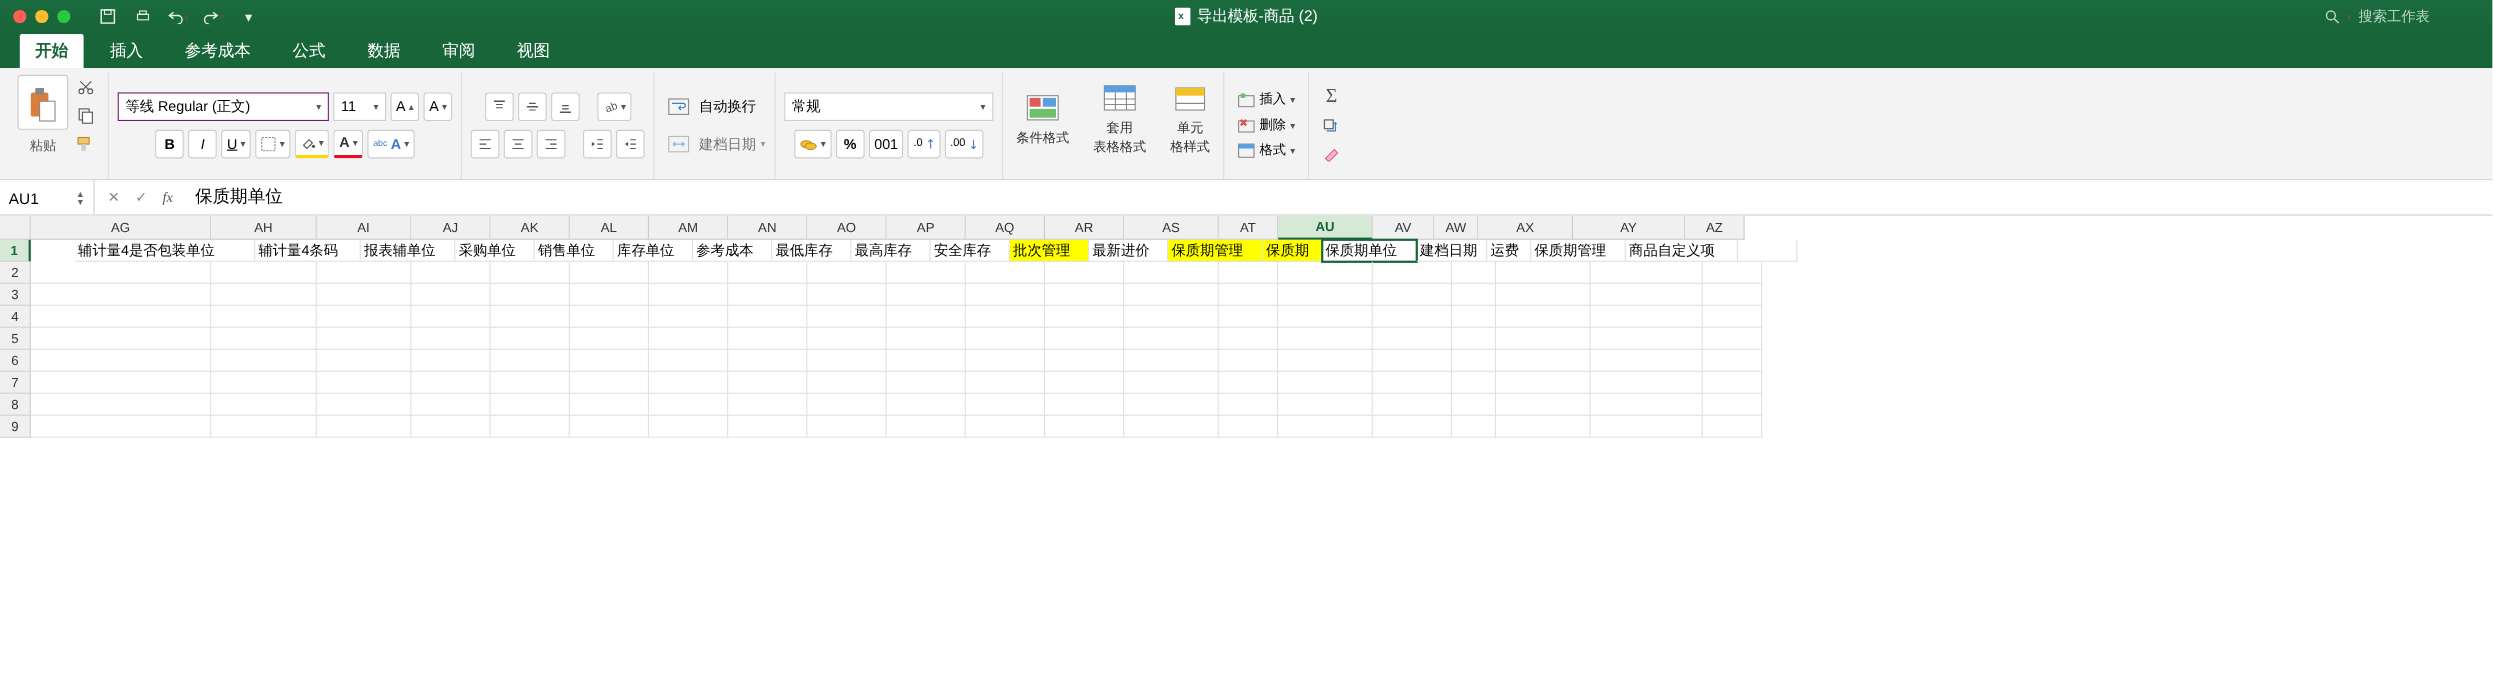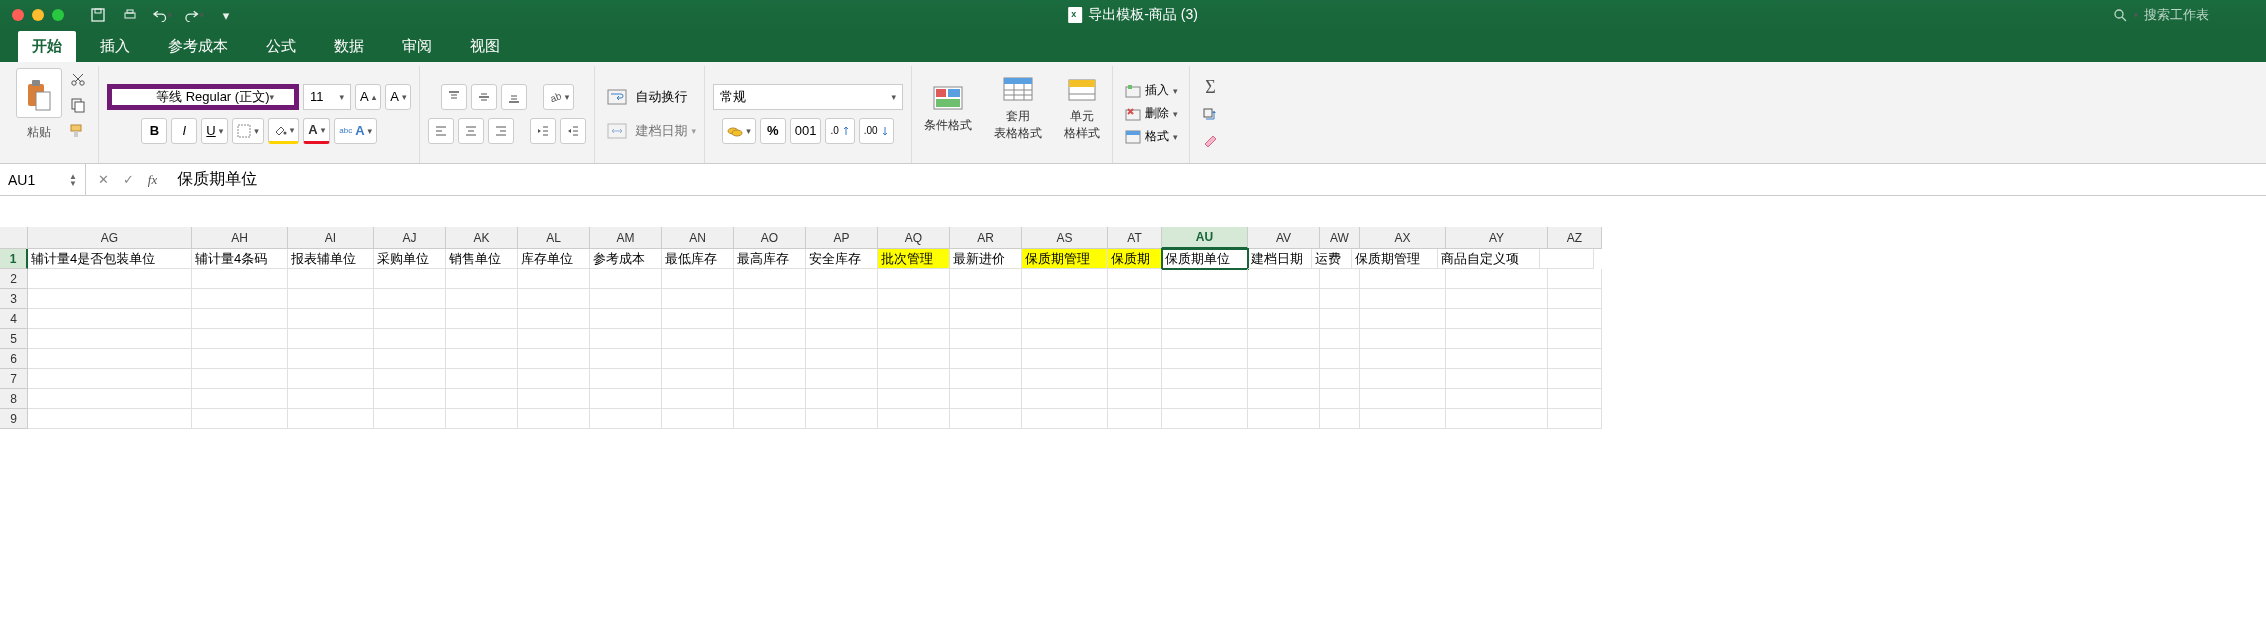--- a/index.html
+++ b/index.html
@@ -27,21 +27,21 @@
 
 
 .ribbon { height: 102px; background: #f3f3f3; border-bottom: 1px solid #ccc; display: flex; align-items: stretch; padding: 4px 0 0 8px; }
 .group { display: flex; flex-direction: column; align-items: center; padding: 2px 8px 4px; border-right: 1px solid #ddd; justify-content: space-between; }
 .group-row { display: flex; align-items: center; gap: 4px; }
 .group-col { display: flex; flex-direction: column; gap: 4px; align-items: center; }
 .group-label { font-size: 12px; color: #555; padding-top: 2px; }
 .rbtn { min-width: 26px; height: 26px; border: 1px solid #ccc; background: #fff; border-radius: 3px; display: flex; align-items: center; justify-content: center; cursor: pointer; font-size: 13px; padding: 0 4px; gap: 3px; }
 .rbtn.flat { border: none; background: transparent; }
 .big-btn { width: 46px; height: 50px; border: 1px solid #ccc; background: #fff; border-radius: 3px; display: flex; align-items: flex-end; justify-content: center; cursor: pointer; padding-bottom: 3px; }
-.font-name { width: 192px; height: 26px; border: 5px solid #701a75; background: #fff; display: flex; align-items: center; padding: 0 20px; justify-content: flex-end; cursor: pointer; }
+.font-name { width: 192px; height: 26px; border: 1px solid #701a75; background: #fff; display: flex; align-items: center; padding: 0 6px; justify-content: space-between; cursor: pointer; }
 .font-size { width: 48px; height: 26px; border: 1px solid #ccc; background: #fff; display: flex; align-items: center; padding: 0 6px; justify-content: space-between; cursor: pointer; }
 .caret { font-size: 9px; color: #555; }
 .mini-stack { display: flex; flex-direction: column; gap: 6px; }
 .mini-btn { width: 24px; height: 20px; display: flex; align-items: center; justify-content: center; cursor: pointer; color: #555; }
 .number-fmt { width: 190px; height: 26px; border: 1px solid #ccc; background: #fff; display: flex; align-items: center; padding: 0 6px; justify-content: space-between; cursor: pointer; }
 .vbtn { display: flex; flex-direction: column; align-items: center; gap: 2px; cursor: pointer; padding: 2px 4px; }
 .vbtn .ic { width: 32px; height: 32px; }
 .vlabel { font-size: 12px; color: #333; }
 .cell-ops { display: flex; flex-direction: column; gap: 4px; }
 .cell-op { display: flex; align-items: center; gap: 4px; cursor: pointer; font-size: 12px; padding: 1px 4px; }
@@ -63,21 +63,21 @@
 .ch.sel { background: #d6e8d6; color: #186539; font-weight: 600; border-bottom: 2px solid #186539; }
 .row-headers { display: flex; flex-direction: column; }
 .rh { background: #f0f0f0; border-right: 1px solid #ccc; border-bottom: 1px solid #ccc; width: 28px; height: 20px; display: flex; align-items: center; justify-content: center; font-size: 12px; color: #333; cursor: pointer; }
 .rh.sel { background: #d6e8d6; color: #186539; font-weight: 600; border-right: 2px solid #186539; }
 .cells { display: flex; flex-direction: column; }
 .crow { display: flex; }
 .cell { border-right: 1px solid #e0e0e0; border-bottom: 1px solid #e0e0e0; height: 20px; display: flex; align-items: center; padding: 0 3px; font-size: 13px; white-space: nowrap; overflow: hidden; cursor: cell; }
 .cell.hl { background: #ffff00; }
 .cell.active { outline: 2px solid #186539; outline-offset: -1px; }
 .grid-wrap { display: flex; flex-direction: column; }
-.grid-top { display: flex; margin-top: 31px; }
+.grid-top { display: flex; }
 .grid-body { display: flex; }
 </style>
 </head>
 <body>
 
 <div class="titlebar">
   <div class="traffic-lights">
     <div class="dot red"></div>
     <div class="dot yellow"></div>
     <div class="dot green"></div>
@@ -104,21 +104,21 @@
     <div class="qat-btn">
         <svg width="16" height="14" viewBox="0 0 16 14">
           <path d="M10 3 L14 6 L10 9 M14 6 H6 A4 4 0 0 0 6 14" fill="none" stroke="#fff" stroke-width="1.3"></path>
         </svg>
         <span class="caret">▾</span>
       </div>
     <div class="qat-btn">▾</div>
   </div>
   <div class="title-center">
     <span class="doc-icon"></span>
-    <span>导出模板-商品 (3)</span>
+    <span>导出模板-商品 (2)</span>
   </div>
   <div class="search-area">
     <svg width="14" height="14" viewBox="0 0 14 14">
         <circle cx="6" cy="6" r="4" fill="none" stroke="#bcd6c7" stroke-width="1.3"></circle>
         <line x1="9" y1="9" x2="13" y2="13" stroke="#bcd6c7" stroke-width="1.3"></line>
       </svg>
     <span class="caret">▾</span>
     <span class="search-input-fake">搜索工作表</span>
   </div>
 </div>
@@ -462,42 +462,42 @@
         <div class="ch" style="width: 72px;">AL</div>
         <div class="ch" style="width: 72px;">AM</div>
         <div class="ch" style="width: 72px;">AN</div>
         <div class="ch" style="width: 72px;">AO</div>
         <div class="ch" style="width: 72px;">AP</div>
         <div class="ch" style="width: 72px;">AQ</div>
         <div class="ch" style="width: 72px;">AR</div>
         <div class="ch" style="width: 86px;">AS</div>
         <div class="ch" style="width: 54px;">AT</div>
         <div class="ch sel" style="width: 86px;">AU</div>
-        <div class="ch" style="width: 72px;">AV</div>
+        <div class="ch" style="width: 56px;">AV</div>
         <div class="ch" style="width: 40px;">AW</div>
         <div class="ch" style="width: 86px;">AX</div>
         <div class="ch" style="width: 102px;">AY</div>
         <div class="ch" style="width: 54px;">AZ</div>
       </div>
   </div>
   <div class="grid-body">
     <div class="row-headers" id="row-headers">
         <div class="rh sel">1</div>
         <div class="rh">2</div>
         <div class="rh">3</div>
         <div class="rh">4</div>
         <div class="rh">5</div>
         <div class="rh">6</div>
         <div class="rh">7</div>
         <div class="rh">8</div>
         <div class="rh">9</div>
       </div>
     <div class="cells" id="cells">
         <div class="crow">
-          <div class="cell" style="width: 164px;">辅计量4是否包装单位</div>
+          <div class="cell" style="width: 164px; margin-left: 40px;">辅计量4是否包装单位</div>
           <div class="cell" style="width: 96px;">辅计量4条码</div>
           <div class="cell" style="width: 86px;">报表辅单位</div>
           <div class="cell" style="width: 72px;">采购单位</div>
           <div class="cell" style="width: 72px;">销售单位</div>
           <div class="cell" style="width: 72px;">库存单位</div>
           <div class="cell" style="width: 72px;">参考成本</div>
           <div class="cell" style="width: 72px;">最低库存</div>
           <div class="cell" style="width: 72px;">最高库存</div>
           <div class="cell" style="width: 72px;">安全库存</div>
           <div class="cell hl" style="width: 72px;">批次管理</div>

